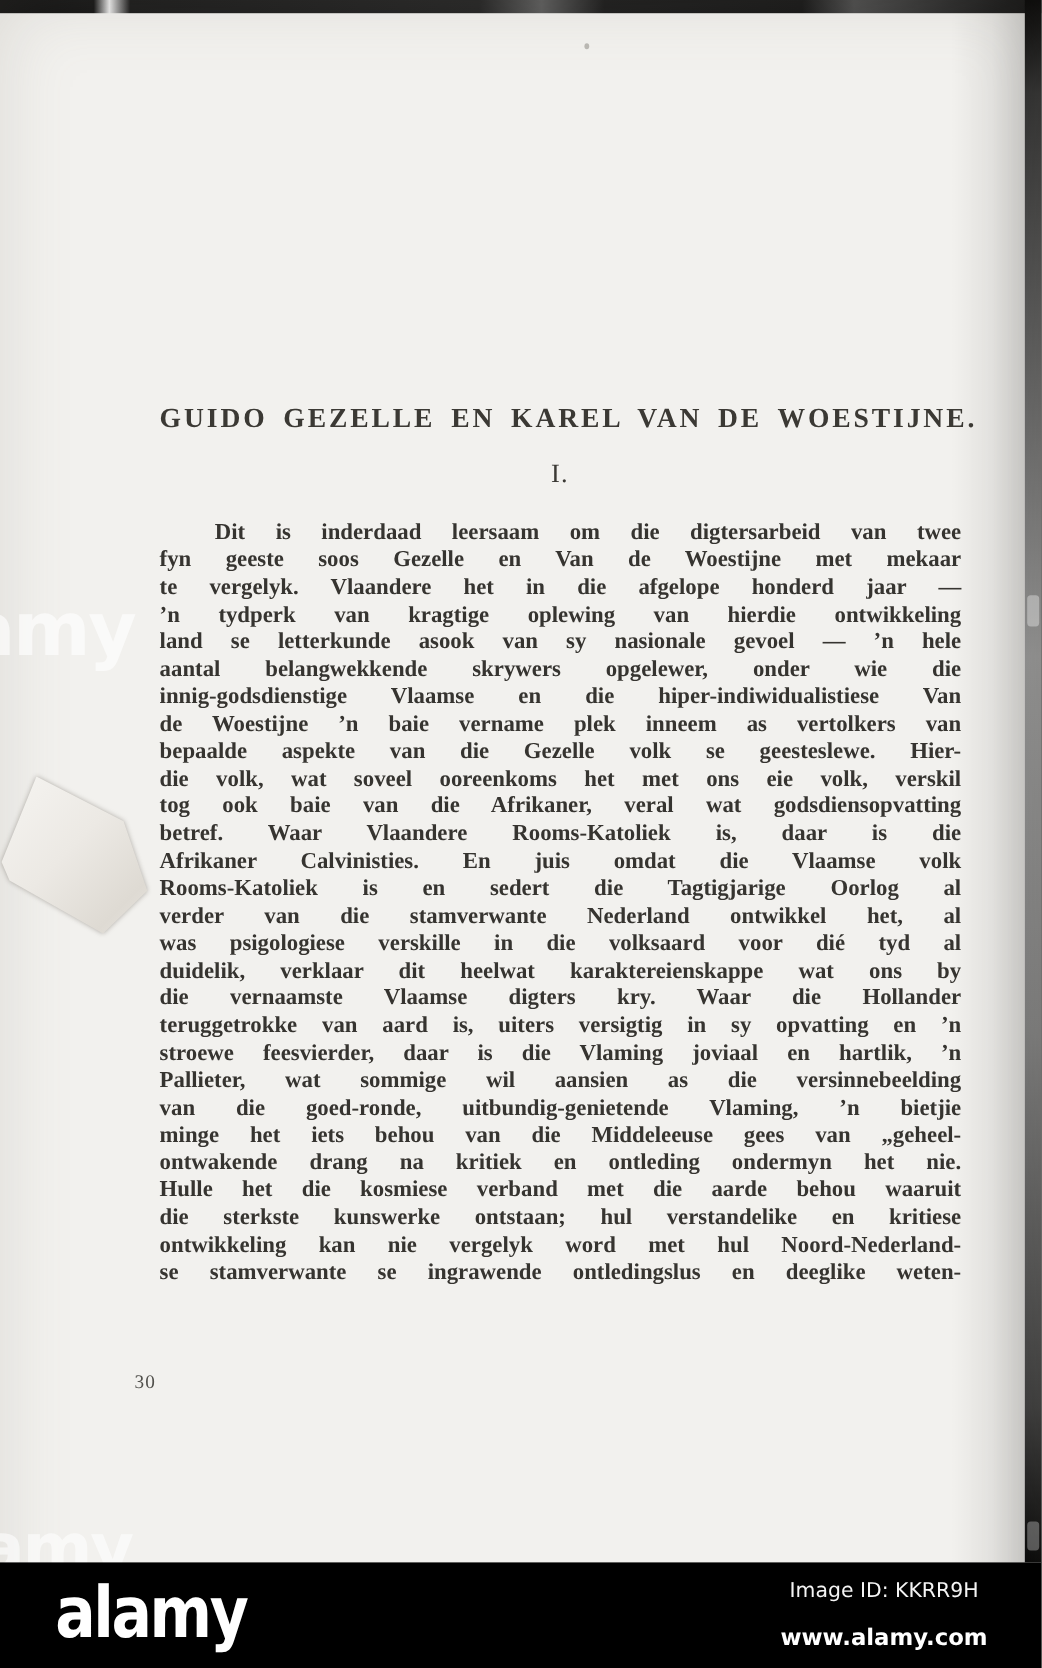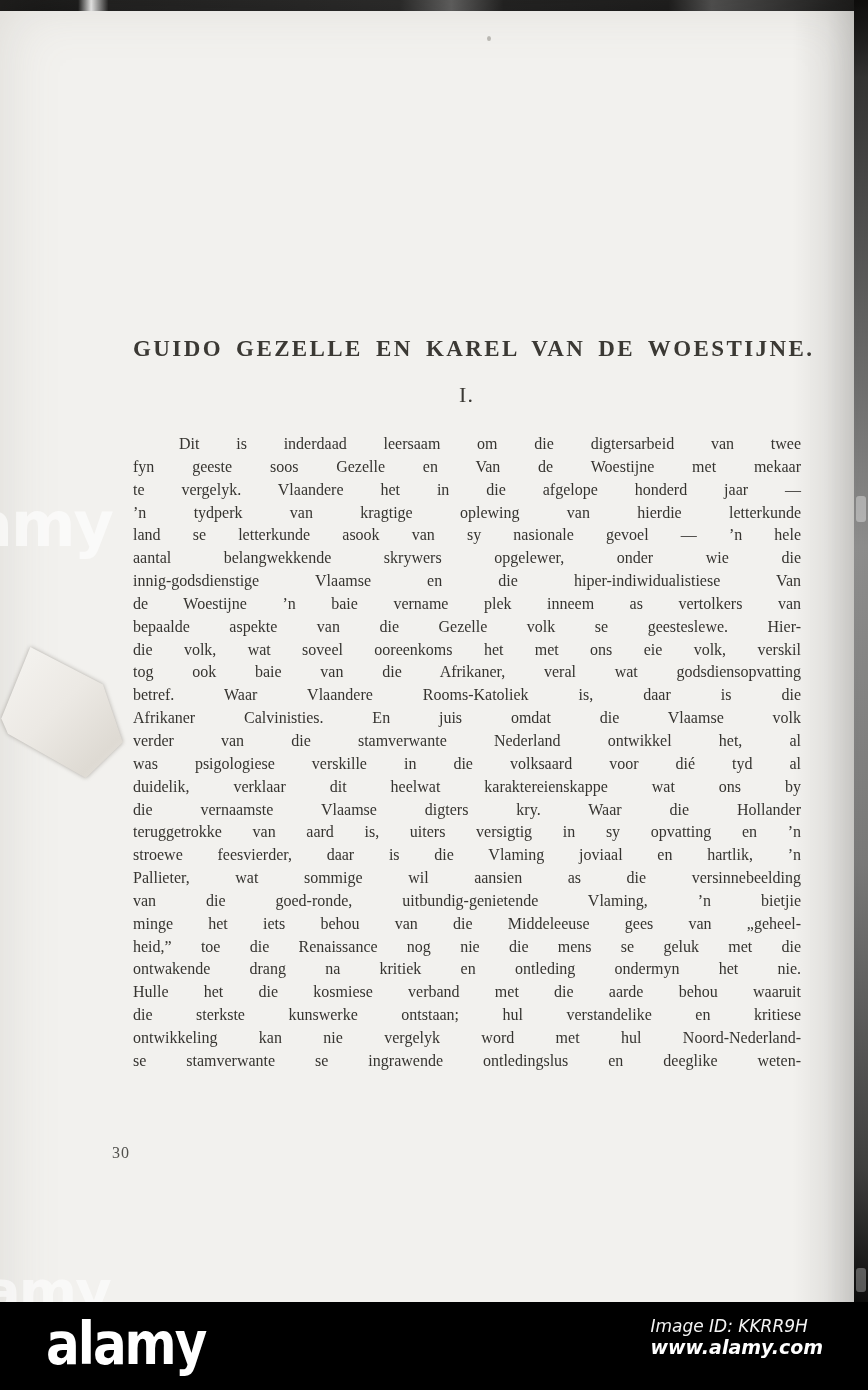--- a/index.html
+++ b/index.html
@@ -50,42 +50,43 @@
     letter-spacing:2.4px;word-spacing:5px;white-space:nowrap;
   }
   .numeral{
     position:absolute;left:133px;top:382px;width:667px;
     text-align:center;font-size:22px;color:#3b3934;letter-spacing:1px;
   }
   .paragraph{
     position:absolute;left:133px;top:433px;width:668px;color:#363430;
   }
   .text-line{
-    font-size:16px;line-height:22.85px;height:22.85px;
+    font-size:19px;line-height:22.85px;height:22.85px;
     text-align:justify;text-align-last:justify;white-space:normal;
     word-spacing:1.5px;
+    font-weight:bold;
   }
   .text-line.indent{padding-left:46px;box-sizing:border-box;}
   .pagenum{
     position:absolute;left:112px;top:1144px;font-size:16px;color:#51504c;
     letter-spacing:1px;
   }
   
   .footer-bar{
     position:absolute;left:0;top:1302px;width:868px;height:88px;background:#000;
     font-family:"DejaVu Sans", sans-serif;color:#fff;
   }
   .alamy-logo{
     position:absolute;left:46px;top:8px;font-size:50px;font-weight:bold;
     letter-spacing:-2px;transform:scaleY(1.18);transform-origin:top left;
     color:#fff;
   }
-  .footer-right{position:absolute;right:45px;top:14px;text-align:left;font-style:italic;}
+  .footer-right{position:absolute;right:45px;top:14px;text-align:center;}
   .footer-image-id{font-size:17px;font-weight:400;color:#f4f4f4;}
-  .footer-url{font-size:19px;font-weight:bold;margin-top:0;color:#fff;}
+  .footer-url{font-size:19px;font-weight:bold;margin-top:18px;color:#fff;}
 </style>
 </head>
 <body>
 
 <div class="stage">
 
   <div class="top-strip"></div>
   <div class="right-shade"></div>
   <div class="right-strip"></div>
   <div class="page-vignette"></div>
@@ -100,40 +101,40 @@
   <div class="wm-dot-r2" style="position:absolute;"></div>
   <div class="speck"></div>
 
   <h1 class="title">GUIDO GEZELLE EN KAREL VAN DE WOESTIJNE.</h1>
   <div class="numeral">I.</div>
 
   <div class="paragraph" id="paragraph">
       <div class="text-line indent">Dit is inderdaad leersaam om die digtersarbeid van twee</div>
       <div class="text-line">fyn geeste soos Gezelle en Van de Woestijne met mekaar</div>
       <div class="text-line">te vergelyk.  Vlaandere het in die afgelope honderd jaar —</div>
-      <div class="text-line">’n tydperk van kragtige oplewing van hierdie letterkunde</div>
+      <div class="text-line">’n tydperk van kragtige oplewing van hierdie ontwikkeling</div>
       <div class="text-line">land se letterkunde asook van sy nasionale gevoel — ’n hele</div>
       <div class="text-line">aantal belangwekkende skrywers opgelewer, onder wie die</div>
       <div class="text-line">innig-godsdienstige Vlaamse en die hiper-indiwidualistiese Van</div>
       <div class="text-line">de Woestijne ’n baie vername plek inneem as vertolkers van</div>
       <div class="text-line">bepaalde aspekte van die Gezelle volk se geesteslewe.  Hier-</div>
       <div class="text-line">die volk, wat soveel ooreenkoms het met ons eie volk, verskil</div>
       <div class="text-line">tog ook baie van die Afrikaner, veral wat godsdiensopvatting</div>
       <div class="text-line">betref.  Waar Vlaandere Rooms-Katoliek is, daar is die</div>
       <div class="text-line">Afrikaner Calvinisties.  En juis omdat die Vlaamse volk</div>
+      <div class="text-line">Rooms-Katoliek is en sedert die Tagtigjarige Oorlog al</div>
       <div class="text-line">verder van die stamverwante Nederland ontwikkel het, al</div>
       <div class="text-line">was psigologiese verskille in die volksaard voor dié tyd al</div>
       <div class="text-line">duidelik, verklaar dit heelwat karaktereienskappe wat ons by</div>
       <div class="text-line">die vernaamste Vlaamse digters kry.  Waar die Hollander</div>
       <div class="text-line">teruggetrokke van aard is, uiters versigtig in sy opvatting en ’n</div>
       <div class="text-line">stroewe feesvierder, daar is die Vlaming joviaal en hartlik, ’n</div>
       <div class="text-line">Pallieter, wat sommige wil aansien as die versinnebeelding</div>
       <div class="text-line">van die goed-ronde, uitbundig-genietende Vlaming, ’n bietjie</div>
       <div class="text-line">minge het iets behou van die Middeleeuse gees van „geheel-</div>
-      <div class="text-line">heid,” toe die Renaissance nog nie die mens se geluk met die</div>
       <div class="text-line">ontwakende drang na kritiek en ontleding ondermyn het nie.</div>
       <div class="text-line">Hulle het die kosmiese verband met die aarde behou waaruit</div>
       <div class="text-line">die sterkste kunswerke ontstaan; hul verstandelike en kritiese</div>
       <div class="text-line">ontwikkeling kan nie vergelyk word met hul Noord-Nederland-</div>
       <div class="text-line">se stamverwante se ingrawende ontledingslus en deeglike weten-</div>
     </div>
 
   <div class="pagenum">30</div>
 
   <div class="footer-bar">

